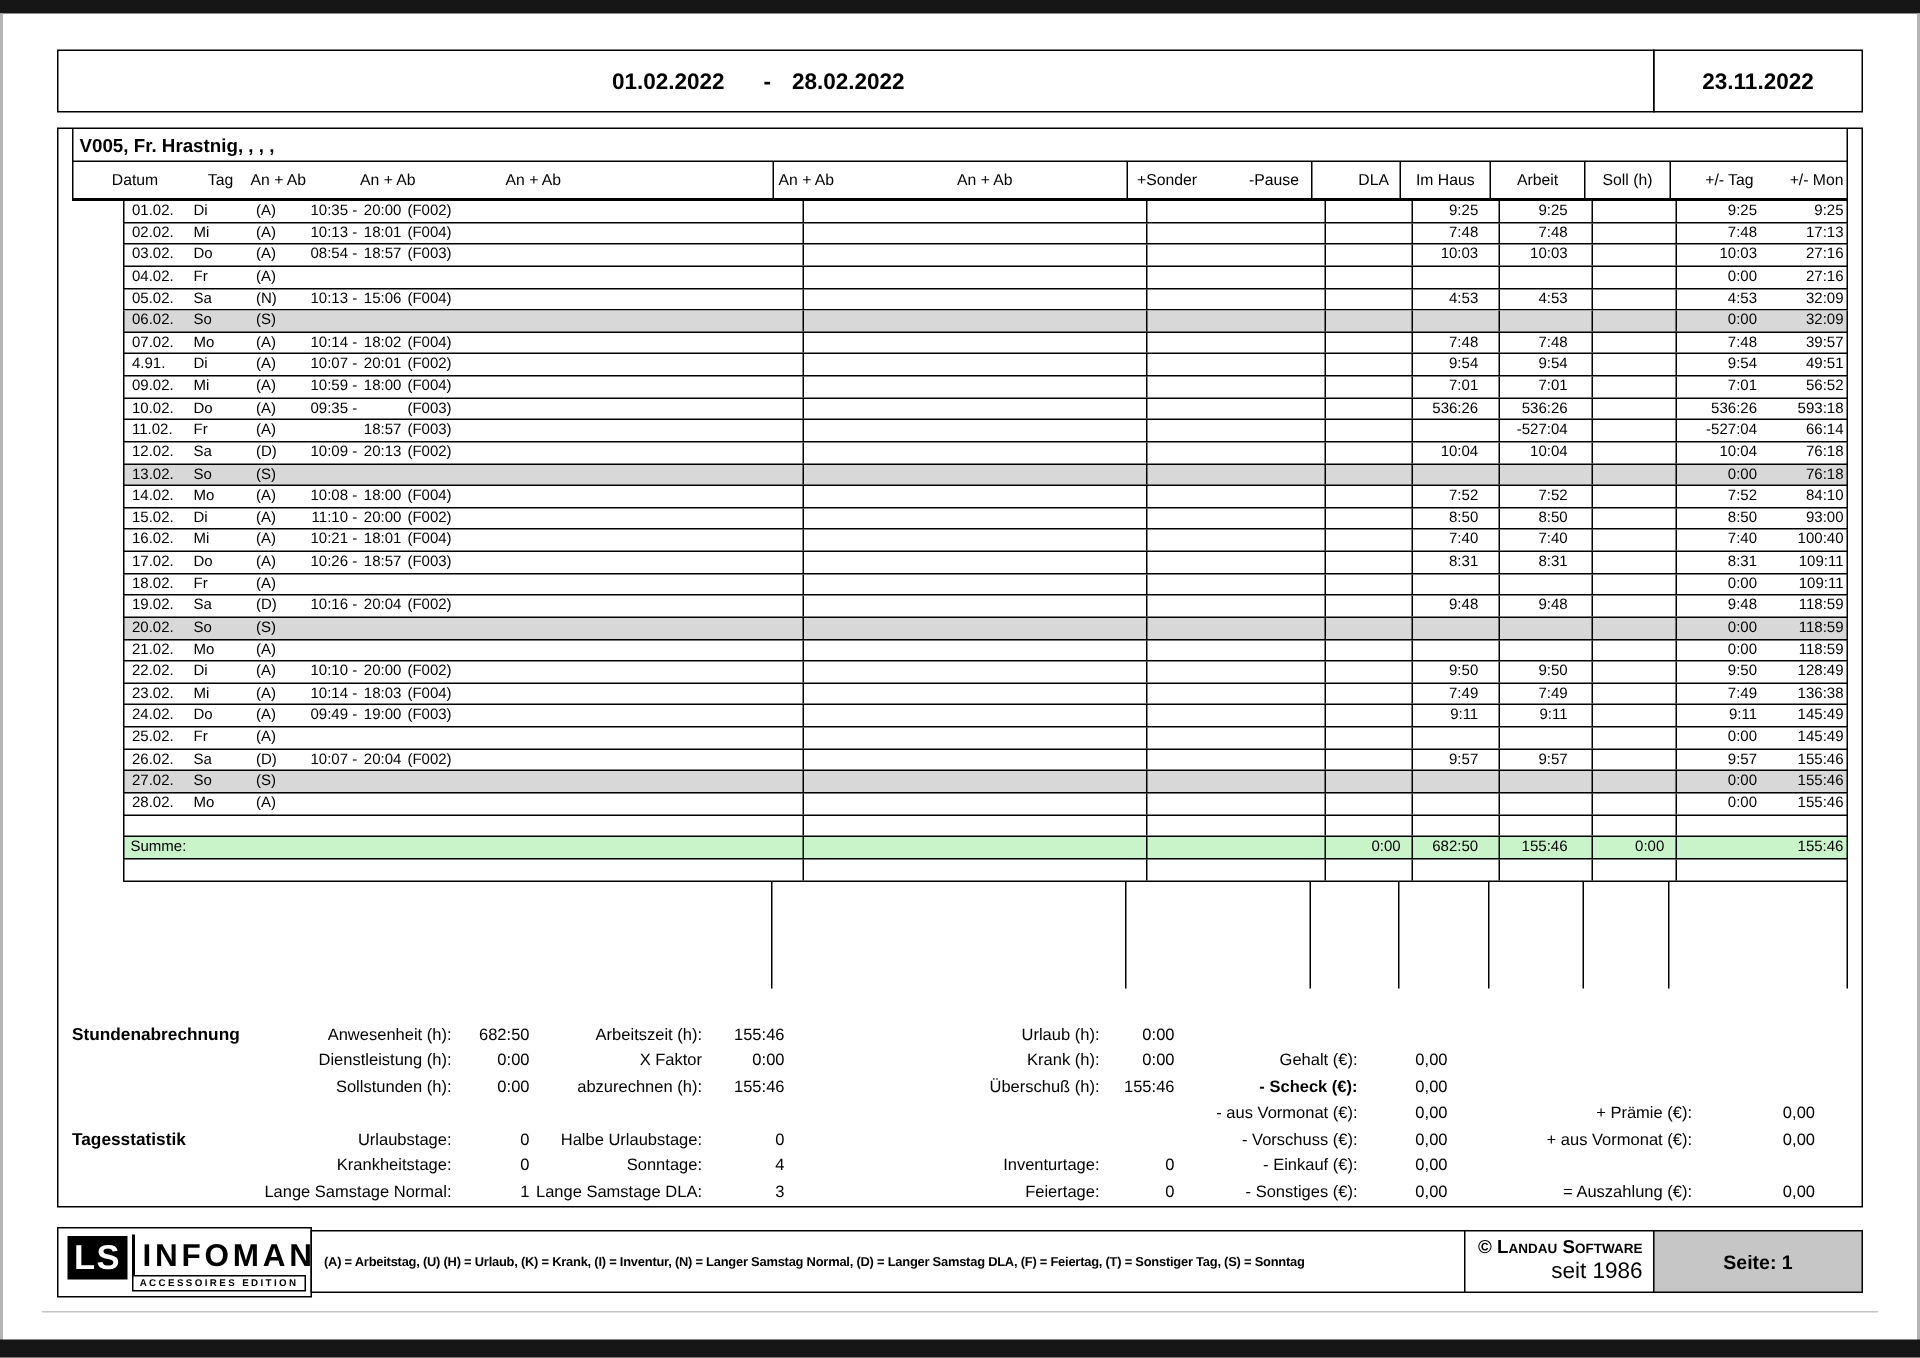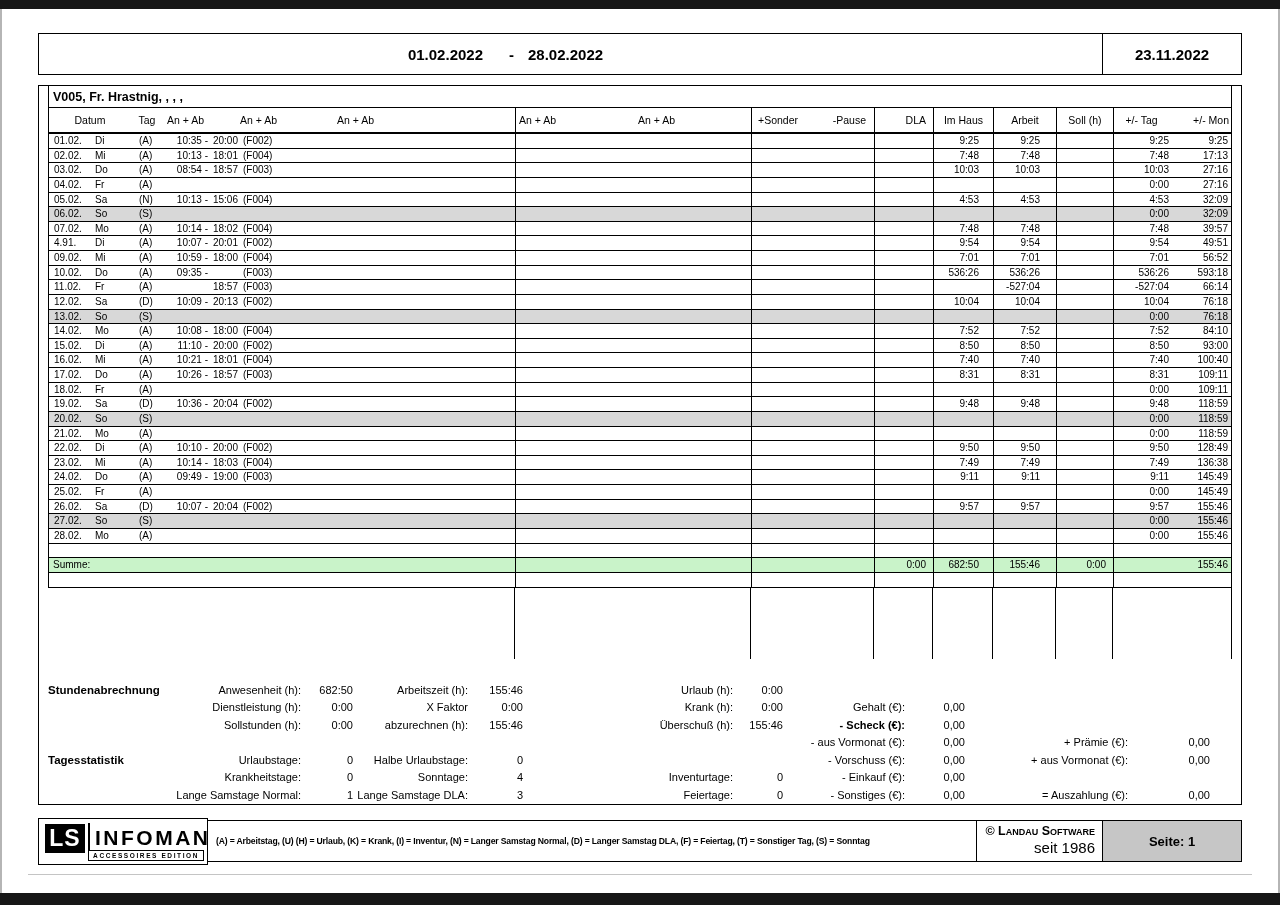--- a/index.html
+++ b/index.html
@@ -31,24 +31,24 @@
   .hc-anab123{width:352px;position:relative;}
   .hc-anab123 span{position:absolute;top:50%;transform:translateY(-50%);}
   .hc-anab45{width:236px;border-left:1px solid #000;position:relative;}
   .hc-anab45 span{position:absolute;top:50%;transform:translateY(-50%);}
   .hc-sonder{width:123px;border-left:1px solid #000;justify-content:space-between;padding:0 8px 0 6px;}
   .hc-dla{width:59px;border-left:1px solid #000;justify-content:flex-end;padding-right:7px;}
   .hc-imh{width:60px;border-left:1px solid #000;justify-content:center;}
   .hc-arb{width:63px;border-left:1px solid #000;justify-content:center;}
   .hc-soll{width:57px;border-left:1px solid #000;justify-content:center;}
   .hc-tagmon{width:118px;border-left:1px solid #000;}
-  .hc-tagmon .h-vt{width:55px;text-align:center;} .hc-tagmon .h-vm{width:60px;text-align:right;}
+  .hc-tagmon .h-vt{width:55px;text-align:right;} .hc-tagmon .h-vm{width:60px;text-align:right;}
 
   .trow{height:14.64px;display:flex;border:0 solid #000;border-left-width:1px;border-right-width:1px;
-        border-bottom-width:1px;box-sizing:border-box;font-size:10px;line-height:13.2px;}
+        border-bottom-width:1px;box-sizing:border-box;font-size:10px;line-height:13.2px;margin-left:34px;}
   .trow.gray{background:var(--sunday-row,#d8d8d8);}
   .trow.summe{background:var(--summe-row,#c9f3c9);height:15px;}
   .c{height:100%;box-sizing:border-box;overflow:hidden;white-space:nowrap;}
   .c-datum{width:82px;padding-left:5px;display:flex;}
   .d-date{width:41px;display:inline-block;}
   .c-code{width:32px;padding-left:8px;}
   .c-time{width:76px;display:flex;}
   .t1{width:45px;text-align:right;display:inline-block;}
   .t2{width:28px;text-align:right;display:inline-block;margin-left:2px;}
   .c-fcode{width:276px;padding-left:4px;}
@@ -532,21 +532,21 @@
               <span class="vm">109:11</span>
             </div>
           </div>
           <div class="trow">
             <div class="c c-datum">
               <span class="d-date">19.02.</span>
               <span class="d-day">Sa</span>
             </div>
             <div class="c c-code">(D)</div>
             <div class="c c-time">
-              <span class="t1">10:36 -</span>
+              <span class="t1">10:16 -</span>
               <span class="t2">20:04</span>
             </div>
             <div class="c c-fcode">(F002)</div>
             <div class="c c-blank"></div>
             <div class="c c-sonder"></div>
             <div class="c c-dla"></div>
             <div class="c c-imh">9:48</div>
             <div class="c c-arb">9:48</div>
             <div class="c c-soll"></div>
             <div class="c c-tagmon">

